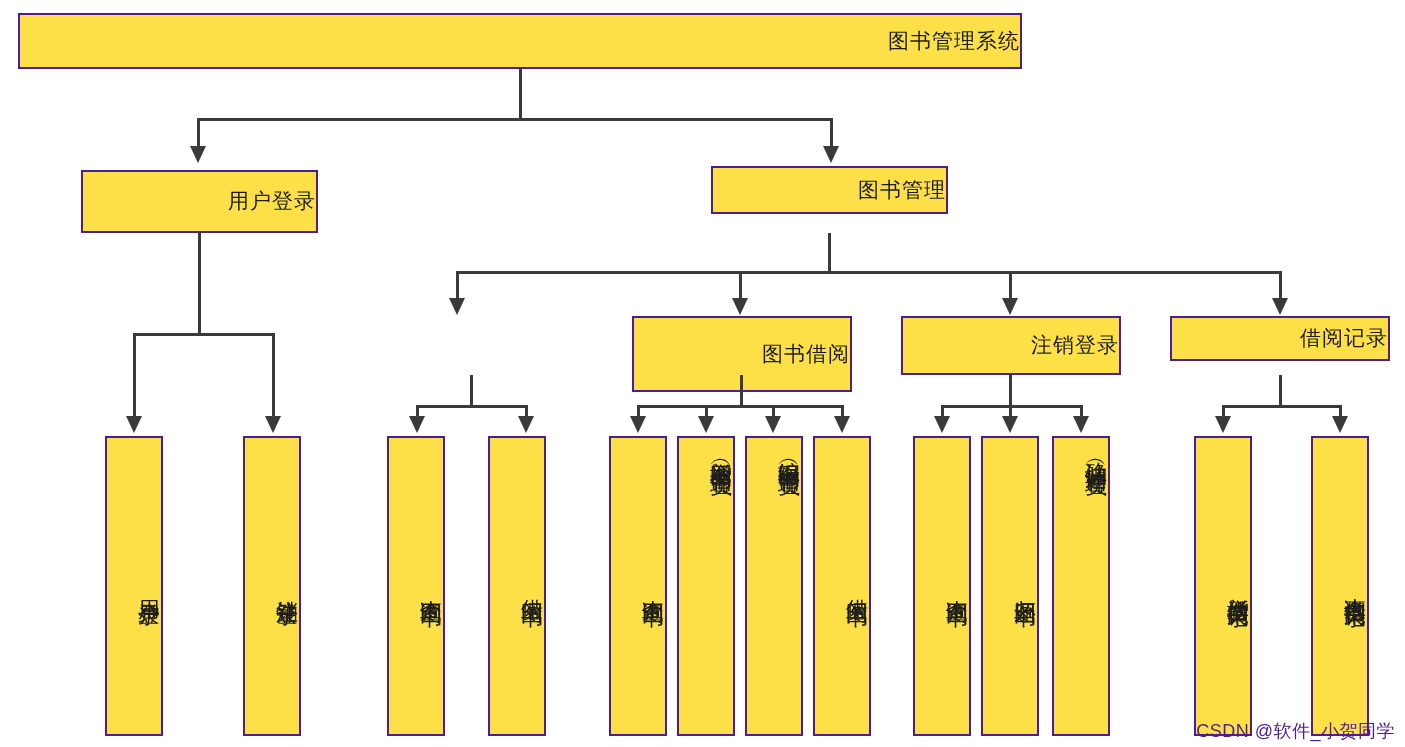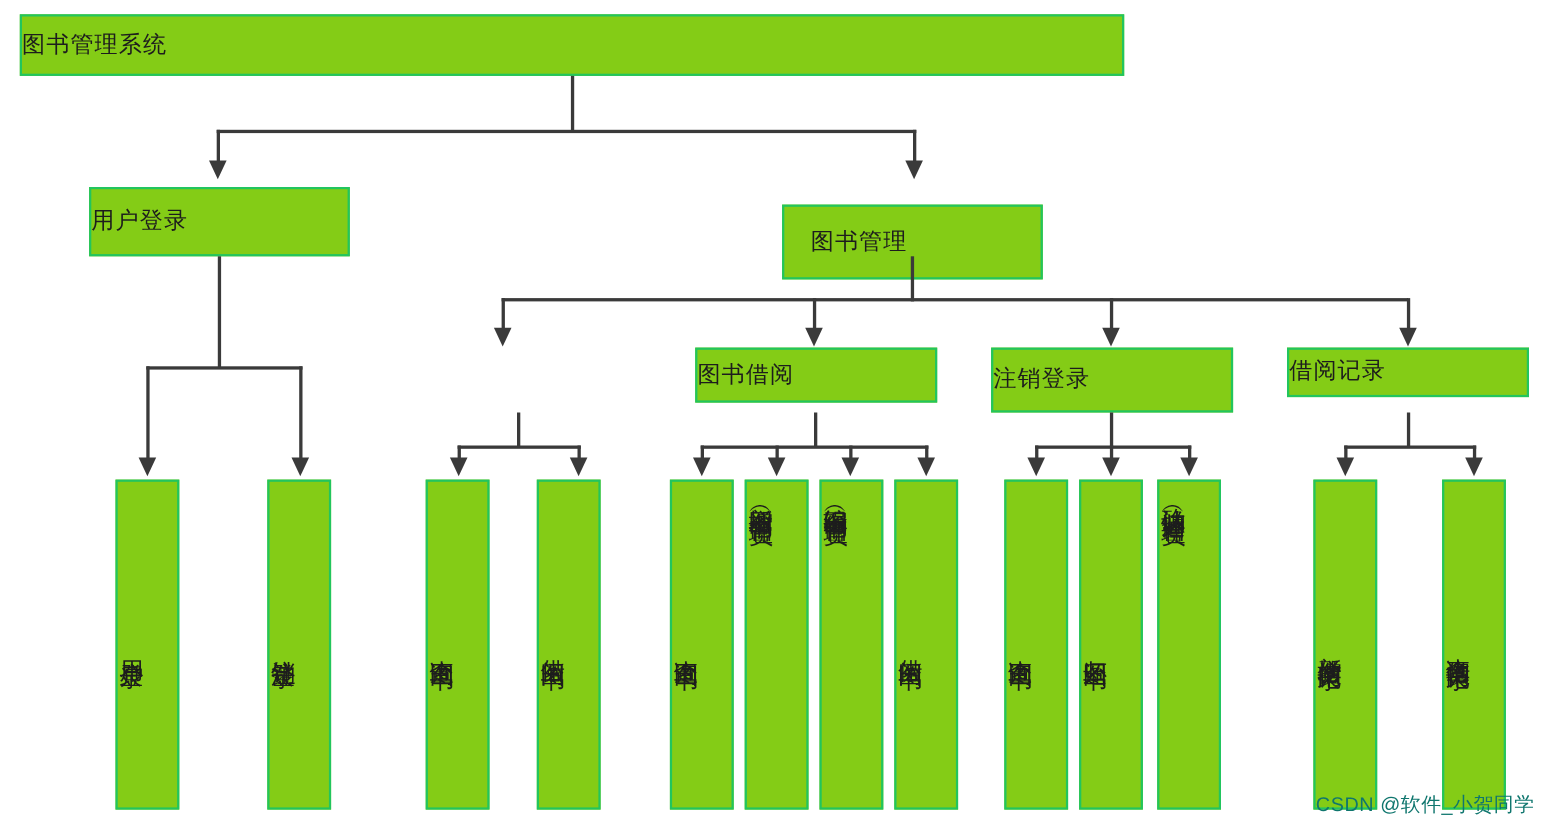--- a/index.html
+++ b/index.html
@@ -7,25 +7,25 @@
   body{
     font-family:"Liberation Sans","DejaVu Sans",sans-serif;
     width:1405px;height:747px;overflow:hidden;
   }
   #canvas{position:relative;width:1405px;height:747px;background:#ffffff;}
 
   
   .node{
     position:absolute;
     box-sizing:border-box;
-    background:#84cc16;
-    border:2px solid #22c55e;
+    background:#fde047;
+    border:2px solid #4c1d95;
     display:flex;
     align-items:center;
-    justify-content:flex-start;
+    justify-content:flex-end;
     color:#1d1d1d;
   }
   .node .lbl{
     display:block;
     font-size:21px;
     line-height:1.18;
     letter-spacing:1px;
     white-space:nowrap;
     text-align:center;
   }
@@ -52,21 +52,21 @@
     border-left:8px solid transparent;
     border-right:8px solid transparent;
     border-top:17px solid #3a3a3a;
   }
 
   
   #watermark{
     position:absolute;
     right:10px;bottom:4px;
     font-size:18px;
-    color:#0f766e;
+    color:#4c1d95;
     letter-spacing:0.5px;
     white-space:nowrap;
     user-select:none;
   }
 </style>
 </head>
 <body>
 
 <div id="canvas">
 
@@ -78,21 +78,21 @@
   <div class="hline" style="left:197px;top:118px;width:636px;"></div>
   <div class="vline" style="left:197px;top:118px;height:30px;"></div>
   <div class="vline" style="left:830px;top:118px;height:30px;"></div>
   <div class="arrow" style="left:190px;top:146px;"></div>
   <div class="arrow" style="left:823px;top:146px;"></div>
 
   <div class="node" style="left:81px;top:170px;width:237px;height:63px;">
     <span class="lbl">用户登录</span>
   </div>
 
-  <div class="node" style="left:711px;top:186px;width:237px;height:68px;padding-left:24px;">
+  <div class="node" style="left:711px;top:166px;width:237px;height:48px;padding-left:24px;">
     <span class="lbl">图书管理</span>
   </div>
 
   <div class="vline" style="left:198px;top:233px;height:102px;"></div>
   <div class="hline" style="left:133px;top:333px;width:142px;"></div>
   <div class="vline" style="left:133px;top:333px;height:84px;"></div>
   <div class="vline" style="left:272px;top:333px;height:84px;"></div>
   <div class="arrow" style="left:126px;top:416px;"></div>
   <div class="arrow" style="left:265px;top:416px;"></div>
 
@@ -100,21 +100,21 @@
   <div class="hline" style="left:456px;top:271px;width:824px;"></div>
   <div class="vline" style="left:456px;top:271px;height:28px;"></div>
   <div class="vline" style="left:739px;top:271px;height:28px;"></div>
   <div class="vline" style="left:1009px;top:271px;height:28px;"></div>
   <div class="vline" style="left:1279px;top:271px;height:28px;"></div>
   <div class="arrow" style="left:449px;top:298px;"></div>
   <div class="arrow" style="left:732px;top:298px;"></div>
   <div class="arrow" style="left:1002px;top:298px;"></div>
   <div class="arrow" style="left:1272px;top:298px;"></div>
 
-  <div class="node" style="left:632px;top:316px;width:220px;height:50px;">
+  <div class="node" style="left:632px;top:316px;width:220px;height:76px;">
     <span class="lbl">图书借阅</span>
   </div>
   <div class="node" style="left:901px;top:316px;width:220px;height:59px;">
     <span class="lbl">注销登录</span>
   </div>
   <div class="node" style="left:1170px;top:316px;width:220px;height:45px;">
     <span class="lbl">借阅记录</span>
   </div>
 
   <div class="vline" style="left:470px;top:375px;height:32px;"></div>

